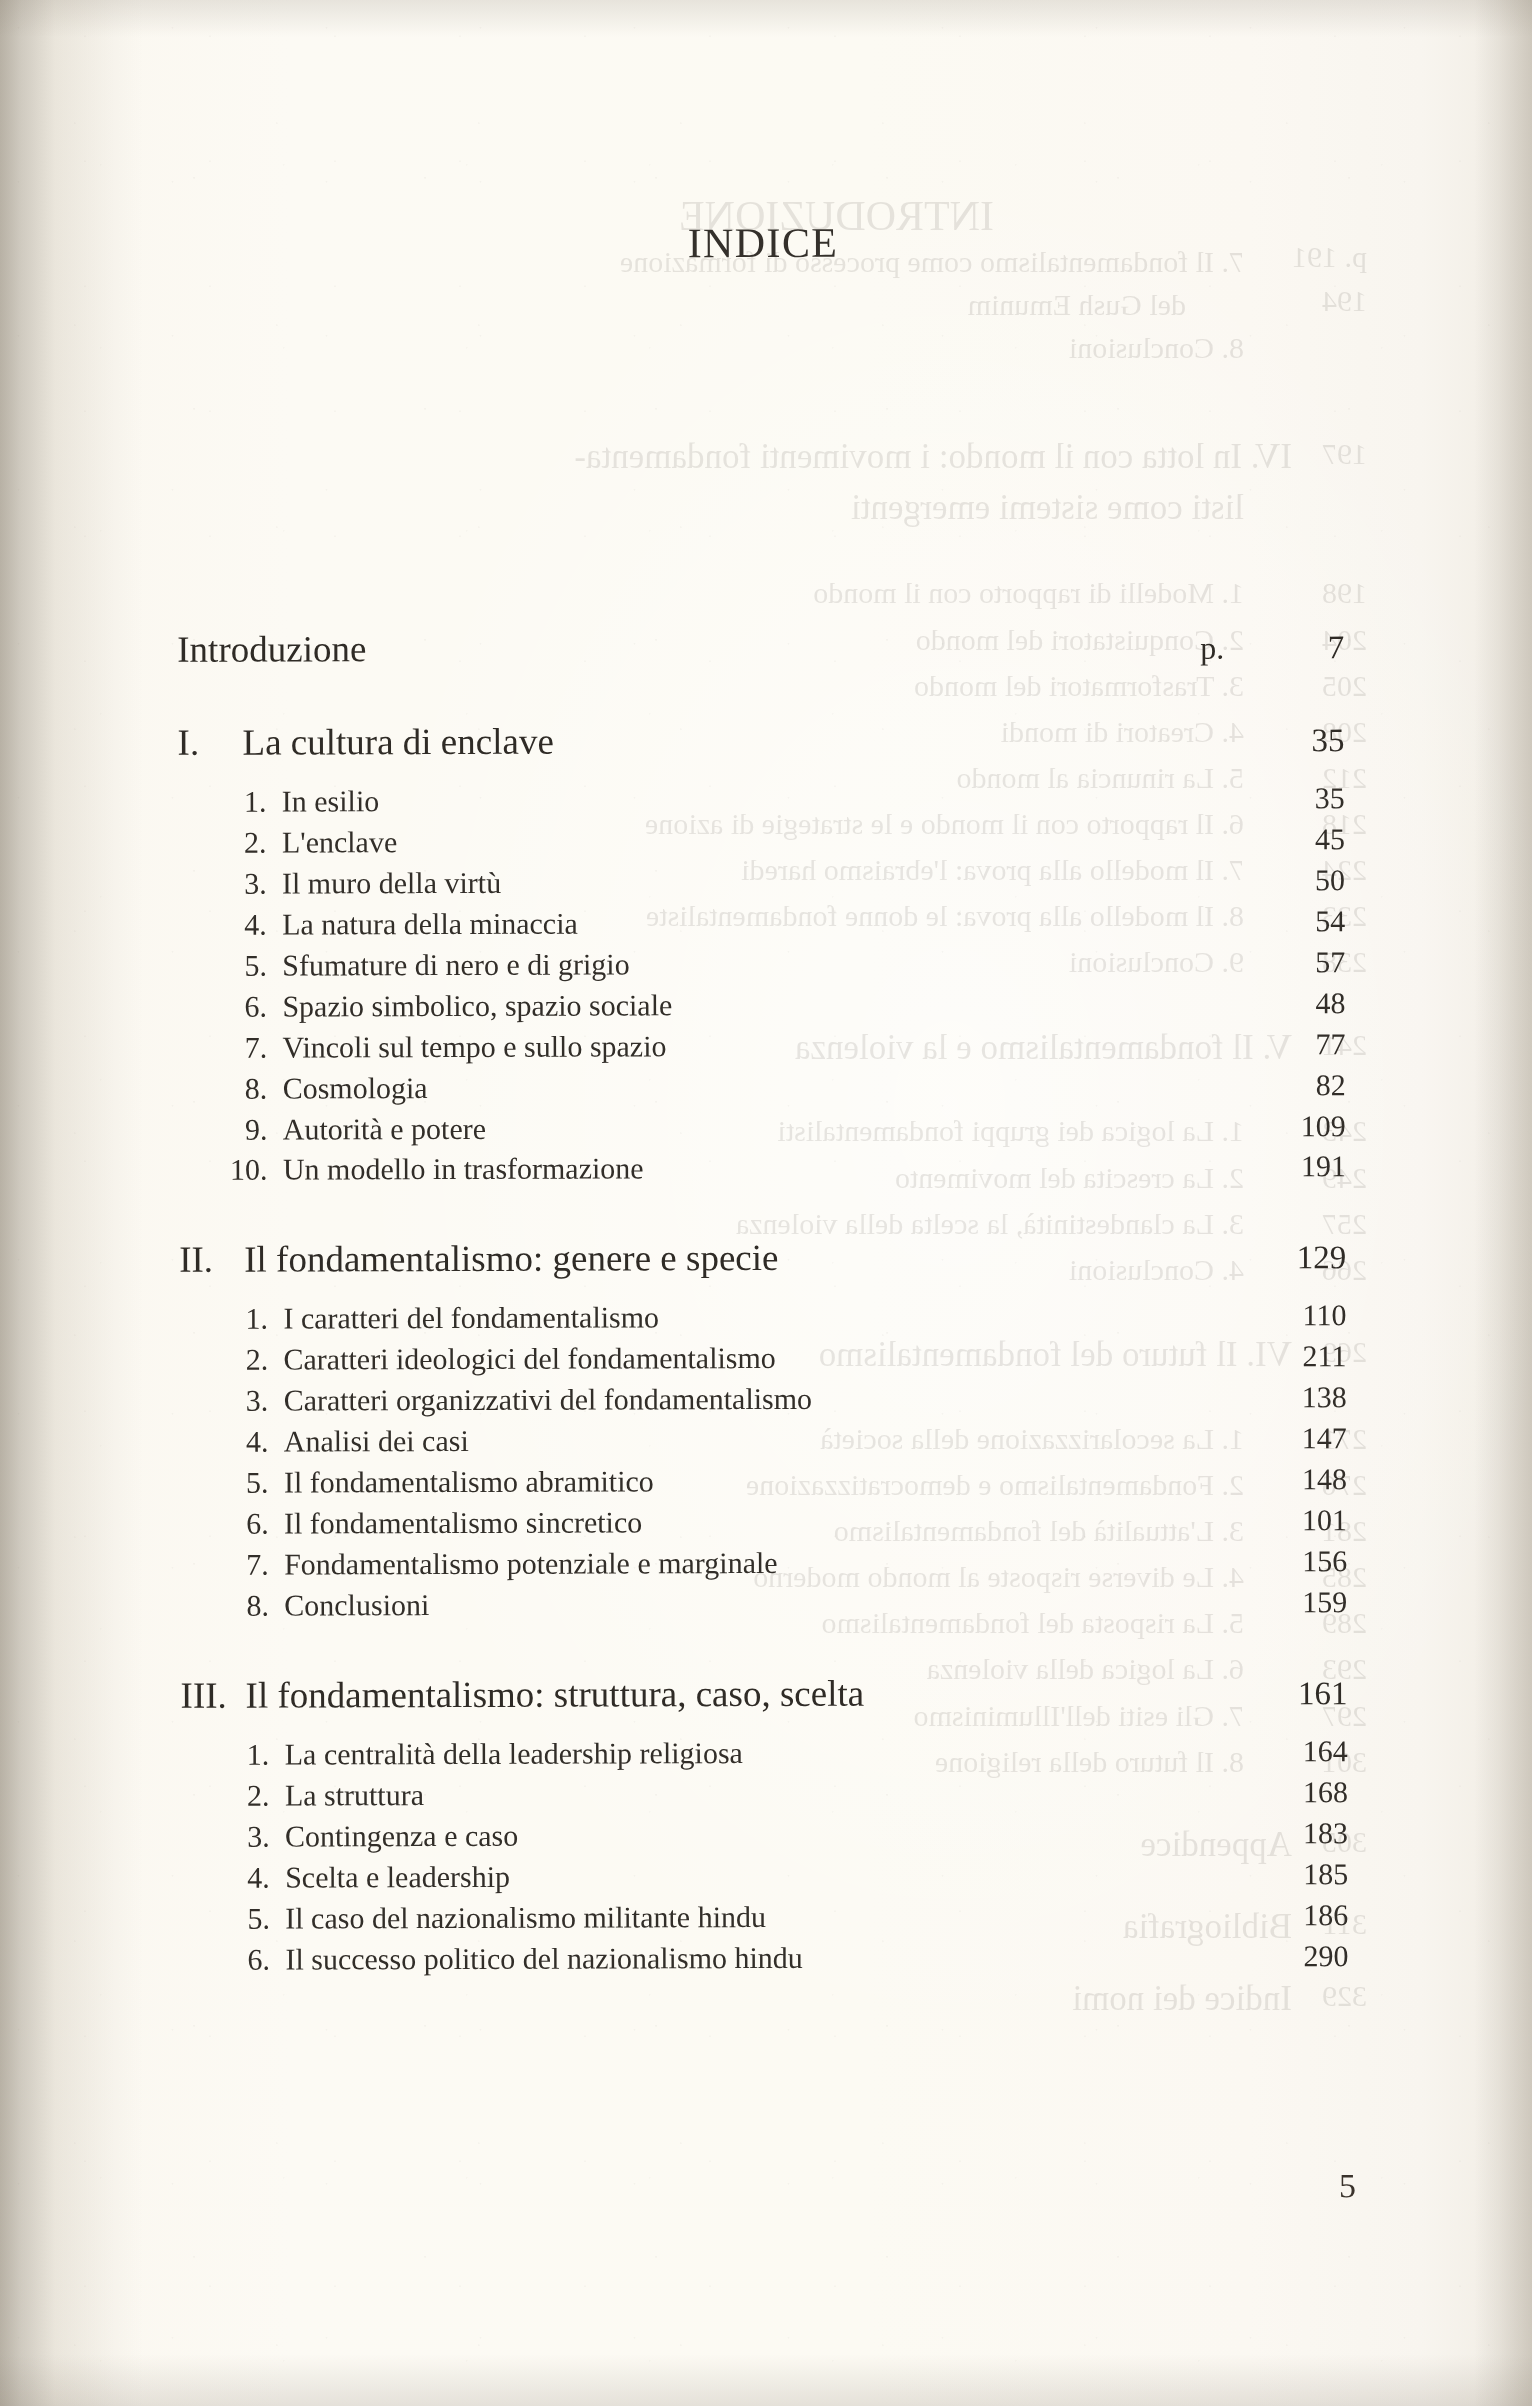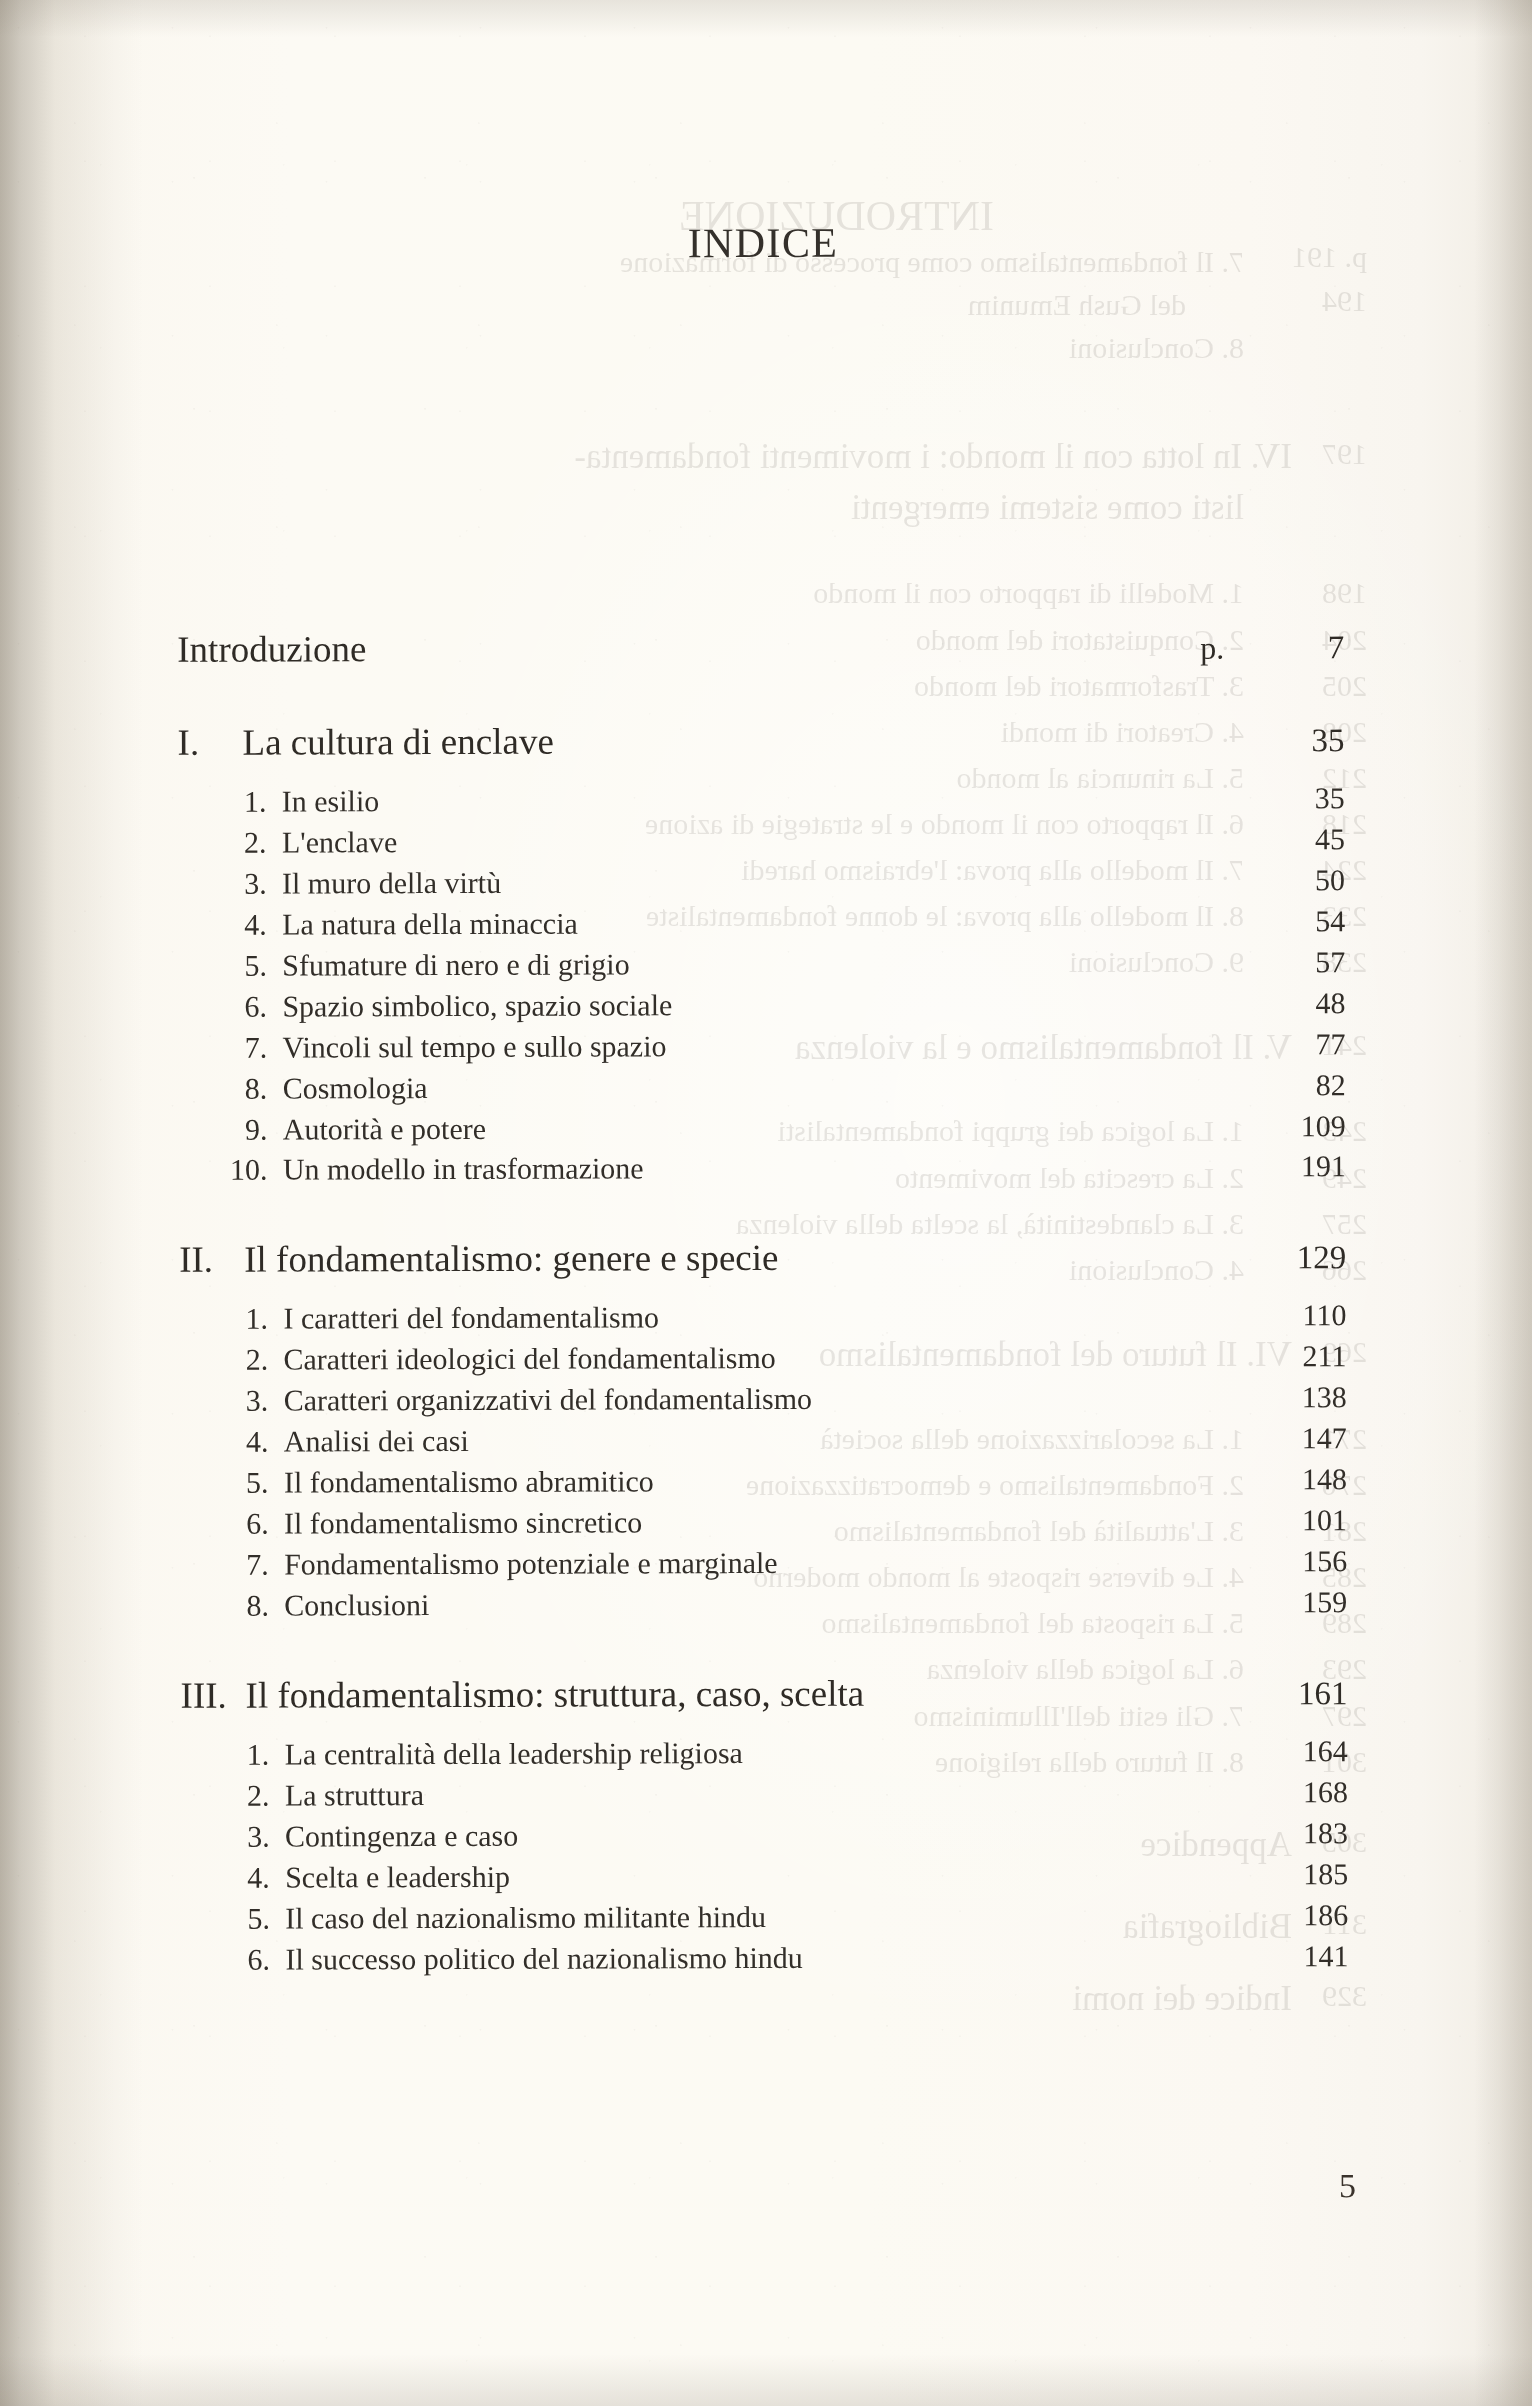--- a/index.html
+++ b/index.html
@@ -407,21 +407,21 @@
             <span class="spage">185</span>
           </li>
           <li class="subitem">
             <span class="snum">5.</span>
             <span class="stitle">Il caso del nazionalismo militante hindu</span>
             <span class="spage">186</span>
           </li>
           <li class="subitem">
             <span class="snum">6.</span>
             <span class="stitle">Il successo politico del nazionalismo hindu</span>
-            <span class="spage">141</span>
+            <span class="spage">290</span>
           </li>
         </ul>
       </div>
 
     <div class="folio">5</div>
 
   </div>
 
 </div>
 

